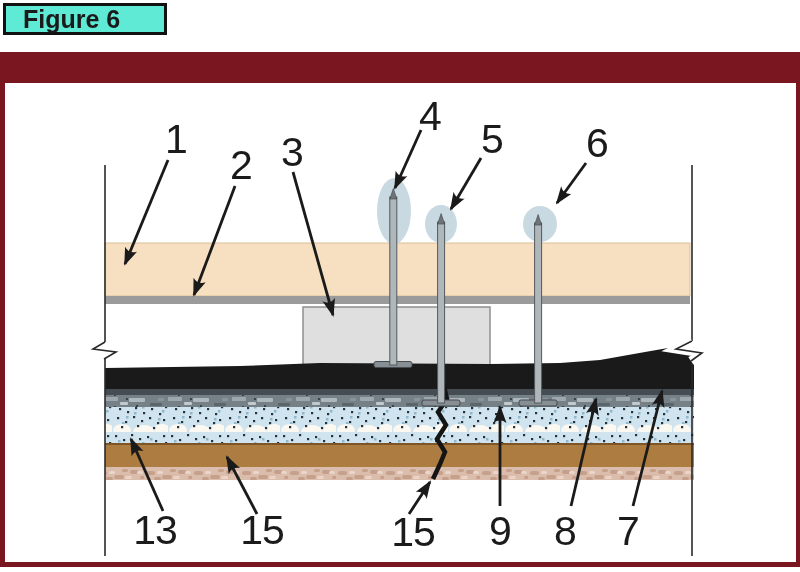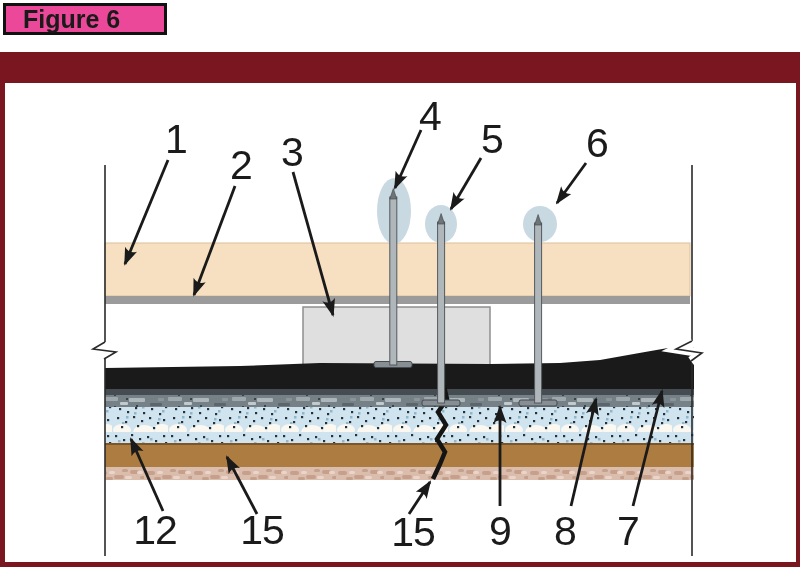--- a/index.html
+++ b/index.html
@@ -1,21 +1,21 @@
 <!DOCTYPE html>
 <html><head>
 <meta charset="utf-8">
 <style>
   html,body{margin:0;padding:0;background:#ffffff;}
   body{width:800px;height:572px;position:relative;overflow:hidden;
        font-family:"Liberation Sans",sans-serif;}
   .frame{position:absolute;left:0;top:52px;width:800px;height:515px;background:#7A161F;}
   .panel{position:absolute;left:5px;top:83px;width:791px;height:479px;background:#ffffff;}
   .figure-box{position:absolute;left:3px;top:3px;width:141px;height:26px;
-      border:3px solid #111111;background:#ec4899;display:flex;align-items:center;
+      border:3px solid #111111;background:#5eead4;display:flex;align-items:center;
       padding-left:17px;}
   .figure-box span{font-size:25px;font-weight:bold;color:#1a1a1a;letter-spacing:0px;}
   .diagram-svg{position:absolute;left:0;top:0;width:800px;height:572px;}
   .callout{position:absolute;transform:translate(-50%,-50%);font-size:41px;
       color:#1b1b1b;line-height:1;letter-spacing:-1px;}
 </style>
 </head>
 <body>
 
 <div class="frame"></div>
@@ -169,17 +169,17 @@
 <div class="callout" style="left:241px;top:165px">2</div>
 <div class="callout" style="left:292px;top:152px">3</div>
 <div class="callout" style="left:430px;top:116px">4</div>
 <div class="callout" style="left:492px;top:139px">5</div>
 <div class="callout" style="left:597px;top:143px">6</div>
 <div class="callout" style="left:628px;top:531px">7</div>
 <div class="callout" style="left:565px;top:531px">8</div>
 <div class="callout" style="left:500px;top:531px">9</div>
 <div class="callout" style="left:413px;top:532px">15</div>
 <div class="callout" style="left:262px;top:530px">15</div>
-<div class="callout" style="left:155px;top:530px">12</div>
+<div class="callout" style="left:155px;top:530px">13</div>
 
 <div class="figure-box">
   <span>Figure 6</span>
 </div>
 
 </body></html>

